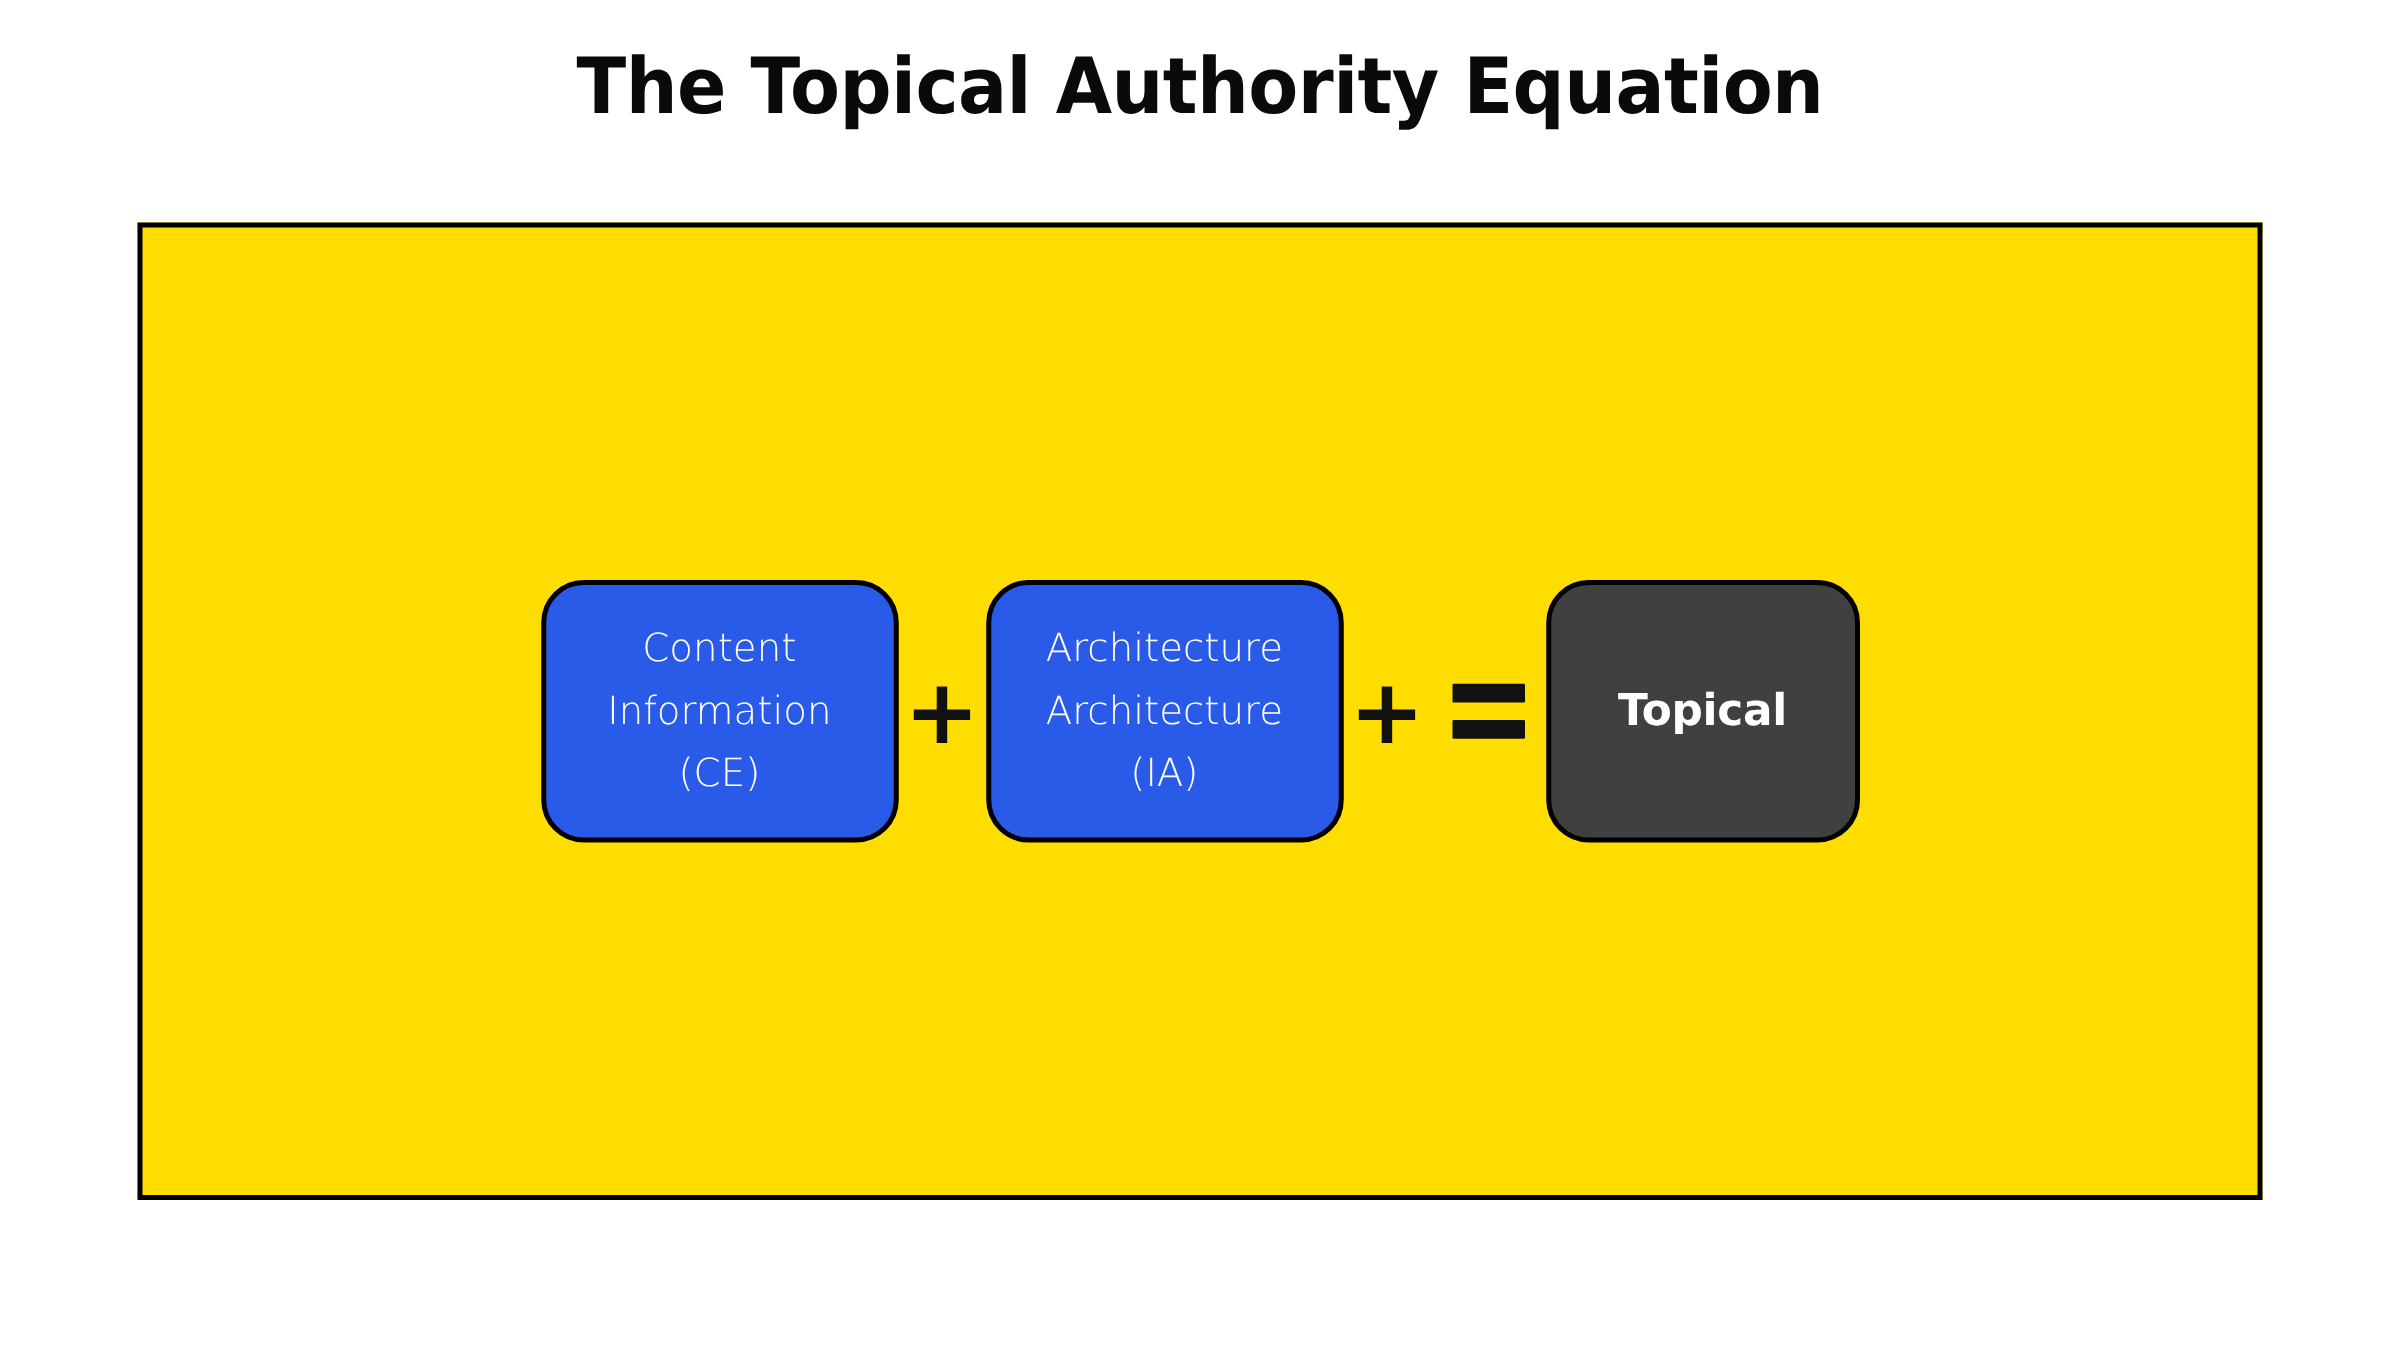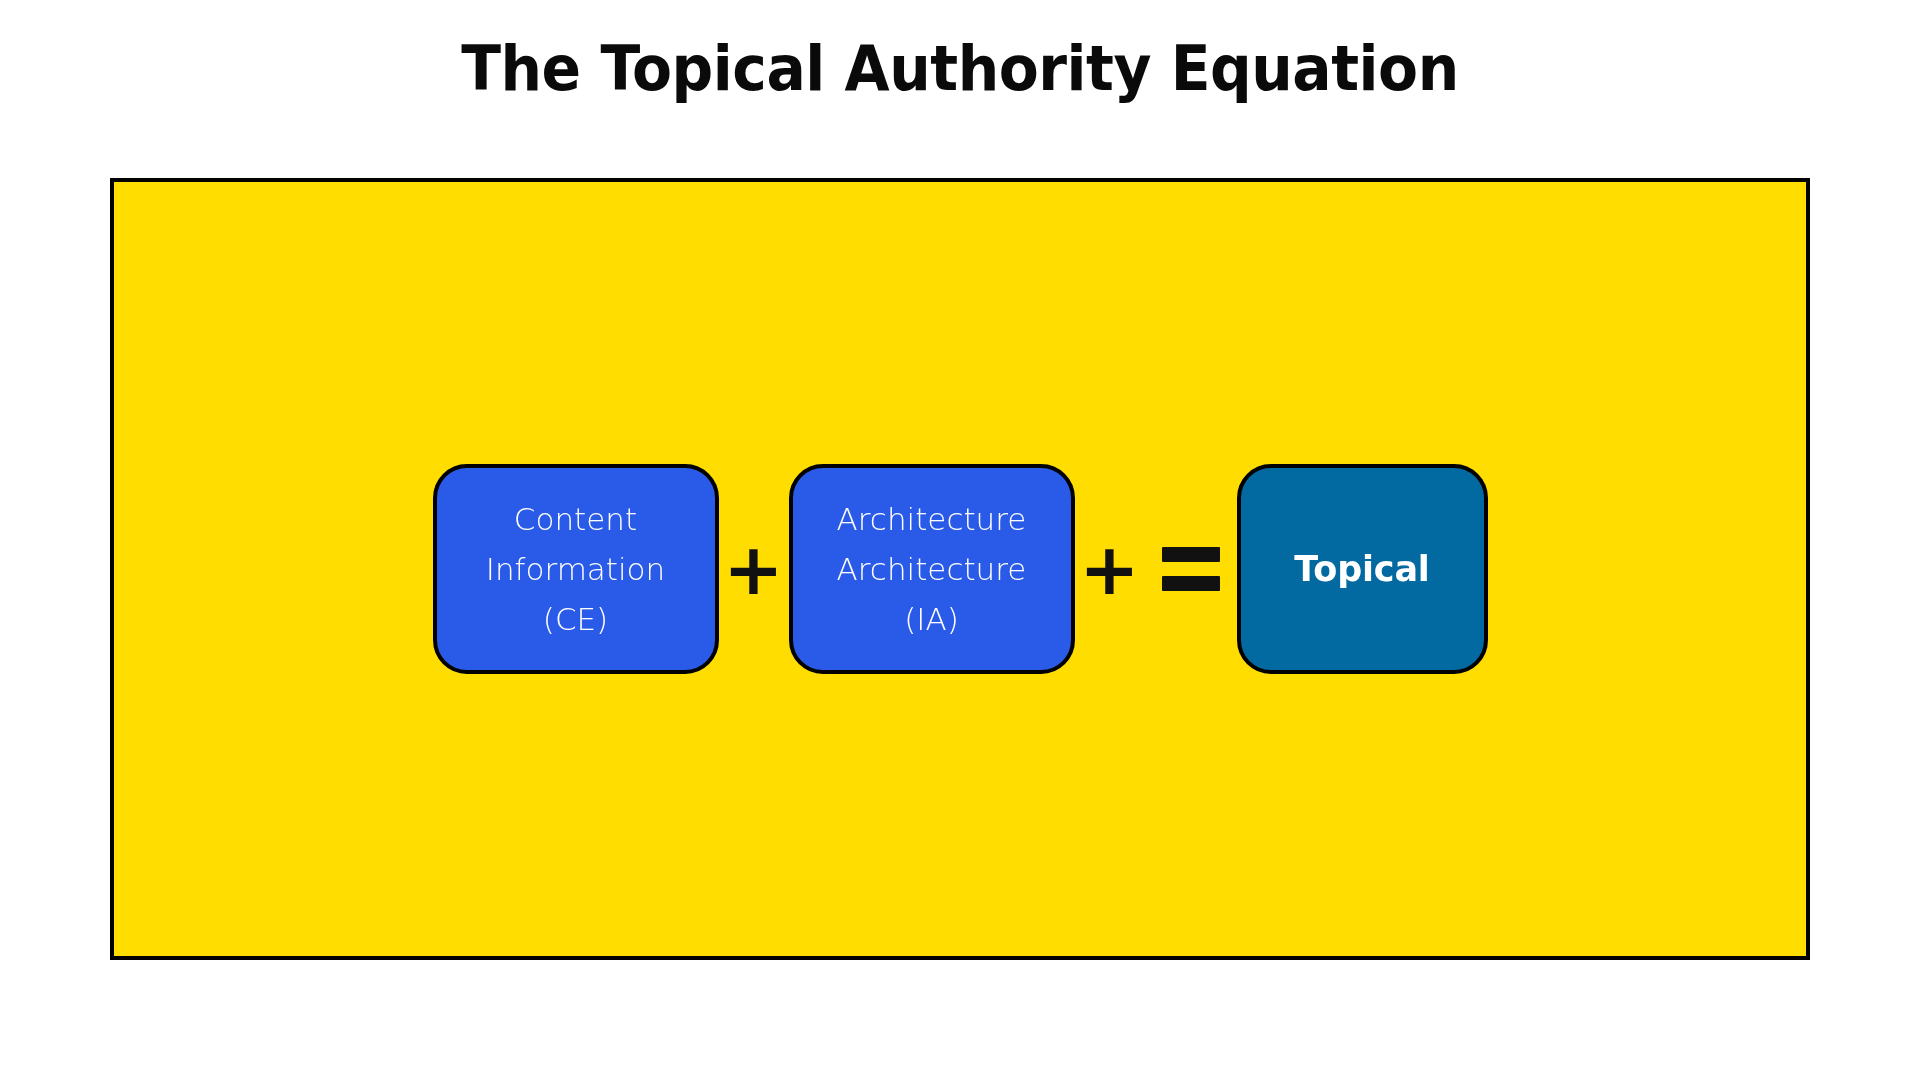--- a/index.html
+++ b/index.html
@@ -77,21 +77,21 @@
     color: #ffffff;
   }
 
   .node.blue {
     background: #2a5be8;
     width: 286px;
     height: 210px;
   }
 
   .node.green {
-    background: #0369a1;
+    background: #404040;
     width: 251px;
     height: 210px;
   }
 
   .node-line {
     font-family: "DejaVu Sans", sans-serif;
     font-weight: 300;
     font-size: 31px;
     line-height: 1.62;
     color: #ffffff;

